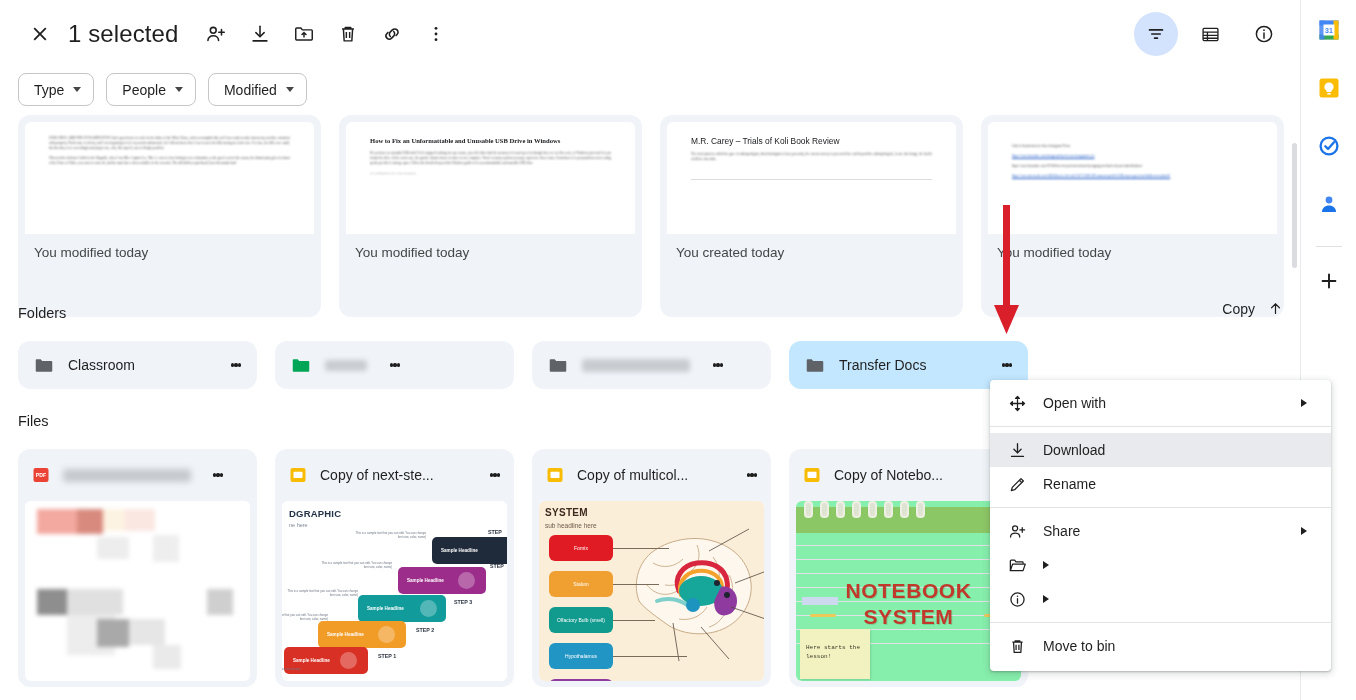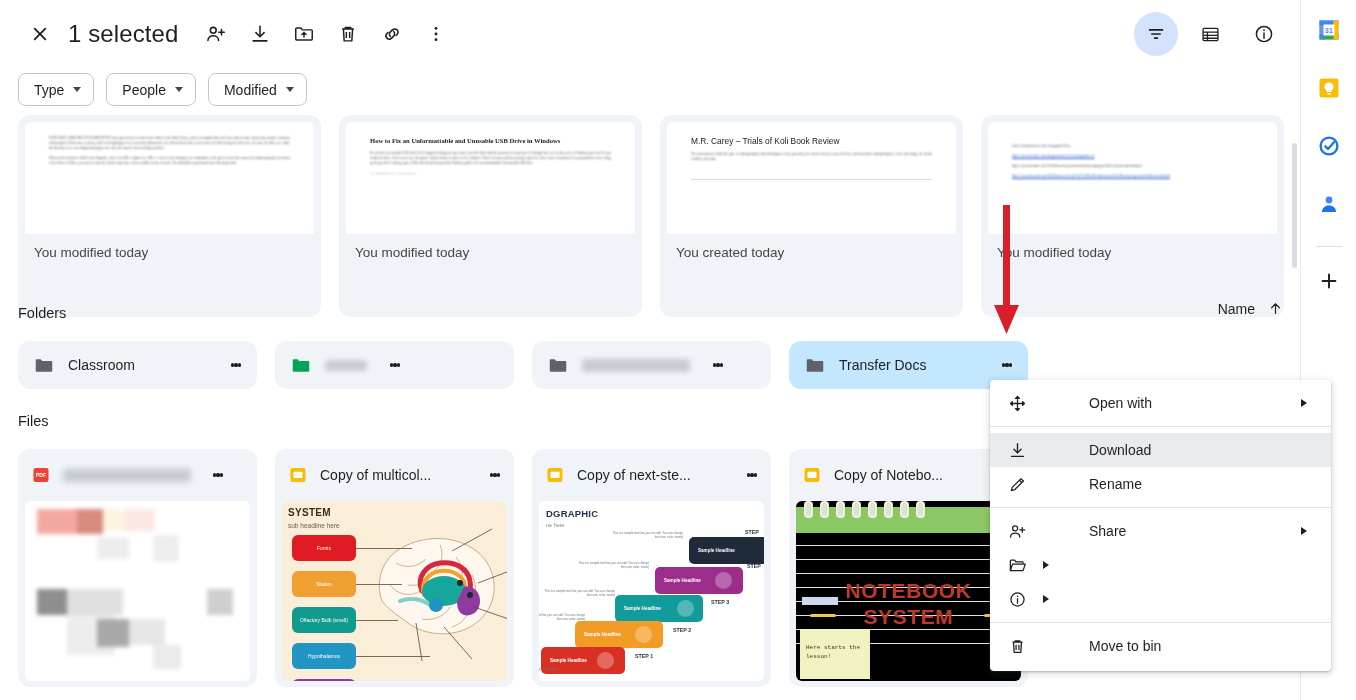--- a/index.html
+++ b/index.html
@@ -197,21 +197,21 @@
   .info .blurb {
     position:absolute; font-size:2.9px; color:#6b7480; line-height:1.5;
     text-align:right; width:74px;
   }
   .info .circ {
     position:absolute; width:17px; height:17px; border-radius:50%;
     background:rgba(255,255,255,.28);
   }
 
   
-  .nb { position:absolute; inset:0; background:#000000; }
+  .nb { position:absolute; inset:0; background:#86efac; }
   .nb .greenband { position:absolute; left:0; right:0; top:6px; height:26px; background:#8cc765; }
   .nb .rings { position:absolute; left:8px; top:0px; display:flex; gap:7px; }
   .nb .ring {
     width:9px; height:17px; border:2px solid #ecefe2; border-radius:4px;
     background:#dfe3d2;
   }
   .nb .line { position:absolute; left:0; right:0; height:1px; background:#dfe3e6; }
   .nb .title1, .nb .title2 {
     position:absolute; width:100%; text-align:center; font-weight:bold;
     color:#c0392b; letter-spacing:.6px;
@@ -236,21 +236,21 @@
     background: #fff; border-radius: 4px;
     box-shadow: 0 2px 6px 2px rgba(60,64,67,.15), 0 1px 2px rgba(60,64,67,.3);
     padding: 6px 0 8px 0; z-index: 40;
     font-size: 14px; color: #1f1f1f;
   }
   .mi {
     height: 34px; display: flex; align-items: center; padding: 0 14px 0 17px;
     gap: 16px; cursor: pointer; white-space: nowrap;
   }
   .mi.hl { background: #e8eaed; }
-  .mi .mlabel { flex: 1 1 auto; margin-left: 46px; }
+  .mi .mlabel { flex: 1 1 auto; }
   .mi .arrow {
     width: 0; height: 0; border-top: 4.5px solid transparent;
     border-bottom: 4.5px solid transparent; border-left: 6px solid #1f1f1f;
     margin-right: 10px;
   }
   .mi .micon { width: 20px; height: 20px; display:flex; align-items:center; justify-content:center; flex:0 0 auto; }
   .msep { height: 1px; background: #e3e3e3; margin: 6px 0; }
 
   
   .rail {
@@ -402,21 +402,21 @@
         <div class="doc-body blurtext2 lnk">https://www.hootsuite.com/instagram/how-to-use-instagram-reels</div>
         <div class="doc-body blurtext2">https://www.hootsuite.com/19/100/how-to-perform-actions-by-tapping-on-back-of-your-android-phone/</div>
         <div class="doc-body blurtext2 lnk">https://www.microsoft.com/1000/discover/dc-web/%2C%5B%5D/common-profile%2Bfeatures-great-not-hidden-on-android/</div>
       </div>
       <div class="sg-label">You modified today</div>
     </div>
   </div>
 
   <div class="sec-head" style="top:305px">Folders</div>
   <div class="sort-ctl" style="top:300px">
-    <span>Name</span>
+    <span>Copy</span>
     <svg width="17" height="17" viewBox="0 0 24 24" fill="none" stroke="#1f1f1f" stroke-width="1.7" stroke-linecap="round">
       <path d="M12 19V5.5M6.5 11 12 5.5 17.5 11"></path>
     </svg>
   </div>
 
   <div class="folder-row">
     <div class="folder-card">
       <svg width="22" height="22" viewBox="0 0 24 24">
         <path d="M3 6.6a1 1 0 0 1 1-1h4.4l1.6 2H20a1 1 0 0 1 1 1v9.8a1 1 0 0 1-1 1H4a1 1 0 0 1-1-1z" fill="#5f6368"></path>
       </svg>
@@ -490,20 +490,65 @@
           <span style="left:100px;top:8px;width:30px;height:22px;background:#fbe7e2"></span>
           <span style="left:72px;top:36px;width:32px;height:22px;background:#ededed"></span>
           <span style="left:128px;top:34px;width:26px;height:27px;background:#eeeeee"></span>
           <span style="left:12px;top:88px;width:30px;height:26px;background:#8e8e8e"></span>
           <span style="left:42px;top:88px;width:56px;height:26px;background:#e0e0e0"></span>
           <span style="left:182px;top:88px;width:26px;height:26px;background:#cfcfcf"></span>
           <span style="left:42px;top:114px;width:48px;height:40px;background:#ededed"></span>
           <span style="left:72px;top:118px;width:32px;height:28px;background:#a9a9a9"></span>
           <span style="left:104px;top:118px;width:36px;height:26px;background:#e6e6e6"></span>
           <span style="left:128px;top:144px;width:28px;height:24px;background:#eaeaea"></span>
+        </div>
+      </div>
+    </div>
+
+    <div class="file-card">
+      <div class="file-head">
+        <svg width="20" height="20" viewBox="0 0 24 24">
+          <rect x="3" y="3.5" width="18" height="17" rx="2.4" fill="#f9bc04"></rect>
+          <rect x="6.6" y="8" width="10.8" height="7.6" rx=".9" fill="#fff"></rect>
+        </svg>
+        <span class="file-name">Copy of next-ste...</span>
+        <span class="kebab">
+            <i></i>
+            <i></i>
+            <i></i>
+          </span>
+      </div>
+      <div class="file-thumb">
+        <div class="info">
+          <div class="hd">DGRAPHIC</div>
+          <div class="sub">ne here</div>
+
+          <div class="blurb" style="left:70px;top:30px">This is a sample text that you can edit. You can change font size, color, name)</div>
+          <div class="bar" style="left:150px;top:36px;width:88px;background:#1f2b3a">Sample Headline</div>
+          <div class="step" style="left:206px;top:28px">STEP</div>
+
+          <div class="blurb" style="left:36px;top:60px">This is a sample text that you can edit. You can change font size, color, name)</div>
+          <div class="bar" style="left:116px;top:66px;width:88px;background:#9c2d8a">Sample Headline</div>
+          <span class="circ" style="left:176px;top:71px"></span>
+          <div class="step" style="left:208px;top:62px">STEP</div>
+
+          <div class="blurb" style="left:2px;top:88px">This is a sample text that you can edit. You can change font size, color, name)</div>
+          <div class="bar" style="left:76px;top:94px;width:88px;background:#129b9b">Sample Headline</div>
+          <span class="circ" style="left:138px;top:99px"></span>
+          <div class="step" style="left:172px;top:98px">STEP 3</div>
+
+          <div class="blurb" style="left:-28px;top:112px">This is a sample text that you can edit. You can change font size, color, name)</div>
+          <div class="bar" style="left:36px;top:120px;width:88px;background:#f29c28">Sample Headline</div>
+          <span class="circ" style="left:96px;top:125px"></span>
+          <div class="step" style="left:134px;top:126px">STEP 2</div>
+
+          <div class="bar" style="left:2px;top:146px;width:84px;background:#d93025">Sample Headline</div>
+          <span class="circ" style="left:58px;top:151px"></span>
+          <div class="step" style="left:96px;top:152px">STEP 1</div>
+          <div class="blurb" style="left:-52px;top:166px;text-align:left">This is a sample text that you can edit. You can change font size, color, name)</div>
         </div>
       </div>
     </div>
 
     <div class="file-card">
       <div class="file-head">
         <svg width="20" height="20" viewBox="0 0 24 24">
           <rect x="3" y="3.5" width="18" height="17" rx="2.4" fill="#f9bc04"></rect>
           <rect x="6.6" y="8" width="10.8" height="7.6" rx=".9" fill="#fff"></rect>
         </svg>
@@ -540,65 +585,20 @@
           </svg>
           <div class="pill" style="top:34px;background:#e01b24">Fornix</div>
           <div class="pill" style="top:70px;background:#f0a030">Stalum</div>
           <div class="pill" style="top:106px;background:#119a8e">Olfactory Bulb (smell)</div>
           <div class="pill" style="top:142px;background:#2196c4">Hypothalamus</div>
           <div class="pill" style="top:178px;background:#8e3a9e">Amygdala</div>
           <div class="conn" style="left:74px;top:47px;width:56px"></div>
           <div class="conn" style="left:74px;top:83px;width:46px"></div>
           <div class="conn" style="left:74px;top:119px;width:42px"></div>
           <div class="conn" style="left:74px;top:155px;width:74px"></div>
-        </div>
-      </div>
-    </div>
-
-    <div class="file-card">
-      <div class="file-head">
-        <svg width="20" height="20" viewBox="0 0 24 24">
-          <rect x="3" y="3.5" width="18" height="17" rx="2.4" fill="#f9bc04"></rect>
-          <rect x="6.6" y="8" width="10.8" height="7.6" rx=".9" fill="#fff"></rect>
-        </svg>
-        <span class="file-name">Copy of next-ste...</span>
-        <span class="kebab">
-            <i></i>
-            <i></i>
-            <i></i>
-          </span>
-      </div>
-      <div class="file-thumb">
-        <div class="info">
-          <div class="hd">DGRAPHIC</div>
-          <div class="sub">ne here</div>
-
-          <div class="blurb" style="left:70px;top:30px">This is a sample text that you can edit. You can change font size, color, name)</div>
-          <div class="bar" style="left:150px;top:36px;width:88px;background:#1f2b3a">Sample Headline</div>
-          <div class="step" style="left:206px;top:28px">STEP</div>
-
-          <div class="blurb" style="left:36px;top:60px">This is a sample text that you can edit. You can change font size, color, name)</div>
-          <div class="bar" style="left:116px;top:66px;width:88px;background:#9c2d8a">Sample Headline</div>
-          <span class="circ" style="left:176px;top:71px"></span>
-          <div class="step" style="left:208px;top:62px">STEP</div>
-
-          <div class="blurb" style="left:2px;top:88px">This is a sample text that you can edit. You can change font size, color, name)</div>
-          <div class="bar" style="left:76px;top:94px;width:88px;background:#129b9b">Sample Headline</div>
-          <span class="circ" style="left:138px;top:99px"></span>
-          <div class="step" style="left:172px;top:98px">STEP 3</div>
-
-          <div class="blurb" style="left:-28px;top:112px">This is a sample text that you can edit. You can change font size, color, name)</div>
-          <div class="bar" style="left:36px;top:120px;width:88px;background:#f29c28">Sample Headline</div>
-          <span class="circ" style="left:96px;top:125px"></span>
-          <div class="step" style="left:134px;top:126px">STEP 2</div>
-
-          <div class="bar" style="left:2px;top:146px;width:84px;background:#d93025">Sample Headline</div>
-          <span class="circ" style="left:58px;top:151px"></span>
-          <div class="step" style="left:96px;top:152px">STEP 1</div>
-          <div class="blurb" style="left:-52px;top:166px;text-align:left">This is a sample text that you can edit. You can change font size, color, name)</div>
         </div>
       </div>
     </div>
 
     <div class="file-card">
       <div class="file-head">
         <svg width="20" height="20" viewBox="0 0 24 24">
           <rect x="3" y="3.5" width="18" height="17" rx="2.4" fill="#f9bc04"></rect>
           <rect x="6.6" y="8" width="10.8" height="7.6" rx=".9" fill="#fff"></rect>
         </svg>

